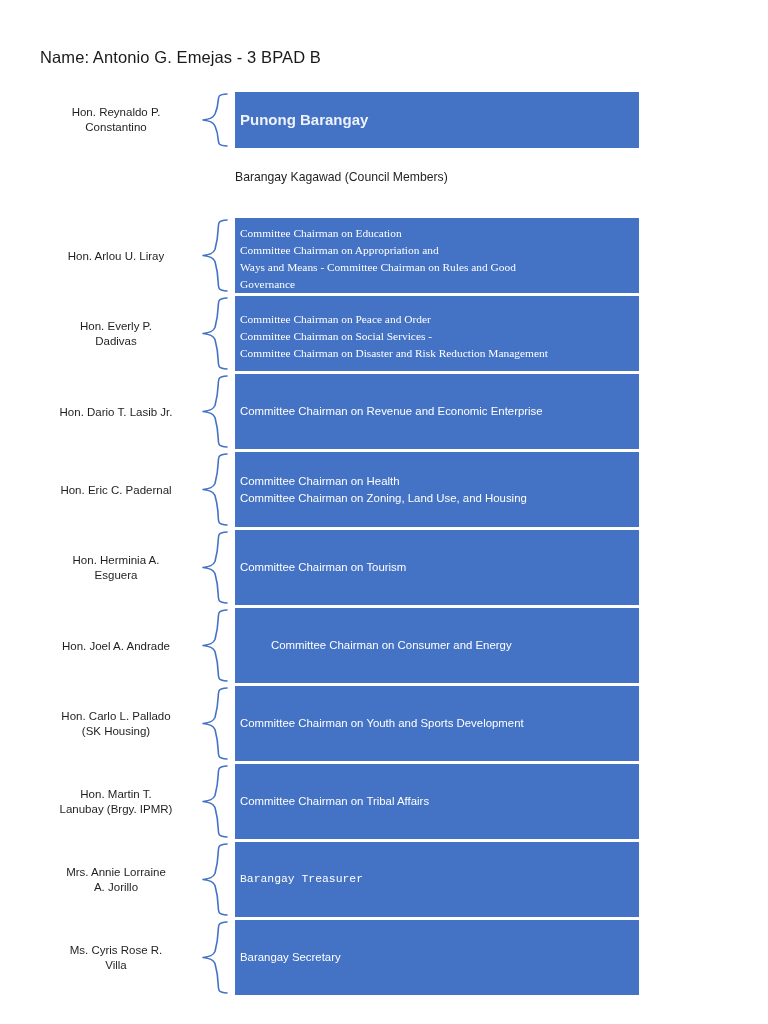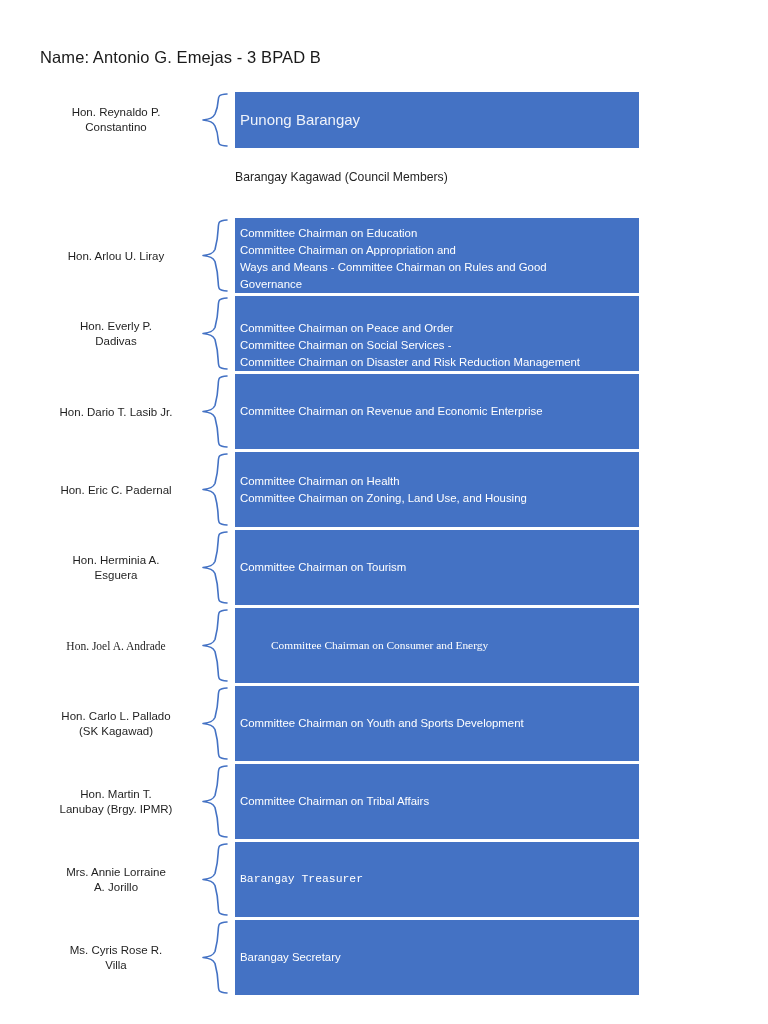--- a/index.html
+++ b/index.html
@@ -62,31 +62,31 @@
     top: 0;
     height: 100%;
     background: #4472C4;
     color: #ffffff;
     box-sizing: border-box;
     padding: 0 6px 0 5px;
     display: flex;
     flex-direction: column;
     justify-content: center;
   }
-  .box.top-align { justify-content: flex-end; padding-top: 6px; }
+  .box.top-align { justify-content: center; padding-top: 6px; font-family: Liberation Serif, serif; }
   .box-line {
     font-size: 11.4px;
     line-height: 17px;
     color: #ffffff;
     white-space: nowrap;
   }
 
   
   #row-head { top: 92px; height: 56px; }
-  #row-head .box { font-size: 15px; }
+  #row-head .box { font-size: 15px; font-weight: bold; }
   #row-head .box-line { font-size: 15px; line-height: 20px; color:#eef2fa; }
   #row-head .name-cell { font-size: 11.5px; }
 
   
   .section-label {
     position: absolute;
     left: 235px;
     width: 404px;
     top: 170px;
     text-align: left;
@@ -183,37 +183,37 @@
       </div>
       <div class="brace">
         <svg viewBox="0 0 30 75" width="30" height="75" preserveAspectRatio="none">
             <path d="M 27 2 C 13 3, 22 6, 15 31.5 C 13 35.5, 10 36.5, 3 37.5 C 10 38.5, 13 39.5, 15 43.5 C 22 69, 13 72, 27 73" fill="none" stroke="#4472C4" stroke-width="1.6" stroke-linecap="round" stroke-linejoin="round"></path>
           </svg>
       </div>
       <div class="box" style="background: rgb(68, 114, 196);">
         <div class="box-line">Committee Chairman on Tourism</div>
       </div>
     </div>
-    <div class="org-row stack-row" style="top: 608px; height: 75px; font-family: Liberation Serif, serif;">
+    <div class="org-row stack-row" style="top: 608px; height: 75px;">
       <div class="name-cell">
         <div>Hon. Joel A. Andrade</div>
       </div>
       <div class="brace">
         <svg viewBox="0 0 30 75" width="30" height="75" preserveAspectRatio="none">
             <path d="M 27 2 C 13 3, 22 6, 15 31.5 C 13 35.5, 10 36.5, 3 37.5 C 10 38.5, 13 39.5, 15 43.5 C 22 69, 13 72, 27 73" fill="none" stroke="#4472C4" stroke-width="1.6" stroke-linecap="round" stroke-linejoin="round"></path>
           </svg>
       </div>
       <div class="box" style="background: rgb(68, 114, 196); padding-left: 36px;">
         <div class="box-line">Committee Chairman on Consumer and Energy</div>
       </div>
     </div>
     <div class="org-row stack-row" style="top: 686px; height: 75px;">
       <div class="name-cell">
         <div>Hon. Carlo L. Pallado</div>
-        <div>(SK Kagawad)</div>
+        <div>(SK Housing)</div>
       </div>
       <div class="brace">
         <svg viewBox="0 0 30 75" width="30" height="75" preserveAspectRatio="none">
             <path d="M 27 2 C 13 3, 22 6, 15 31.5 C 13 35.5, 10 36.5, 3 37.5 C 10 38.5, 13 39.5, 15 43.5 C 22 69, 13 72, 27 73" fill="none" stroke="#4472C4" stroke-width="1.6" stroke-linecap="round" stroke-linejoin="round"></path>
           </svg>
       </div>
       <div class="box" style="background: rgb(68, 114, 196);">
         <div class="box-line">Committee Chairman on Youth and Sports Development</div>
       </div>
     </div>

